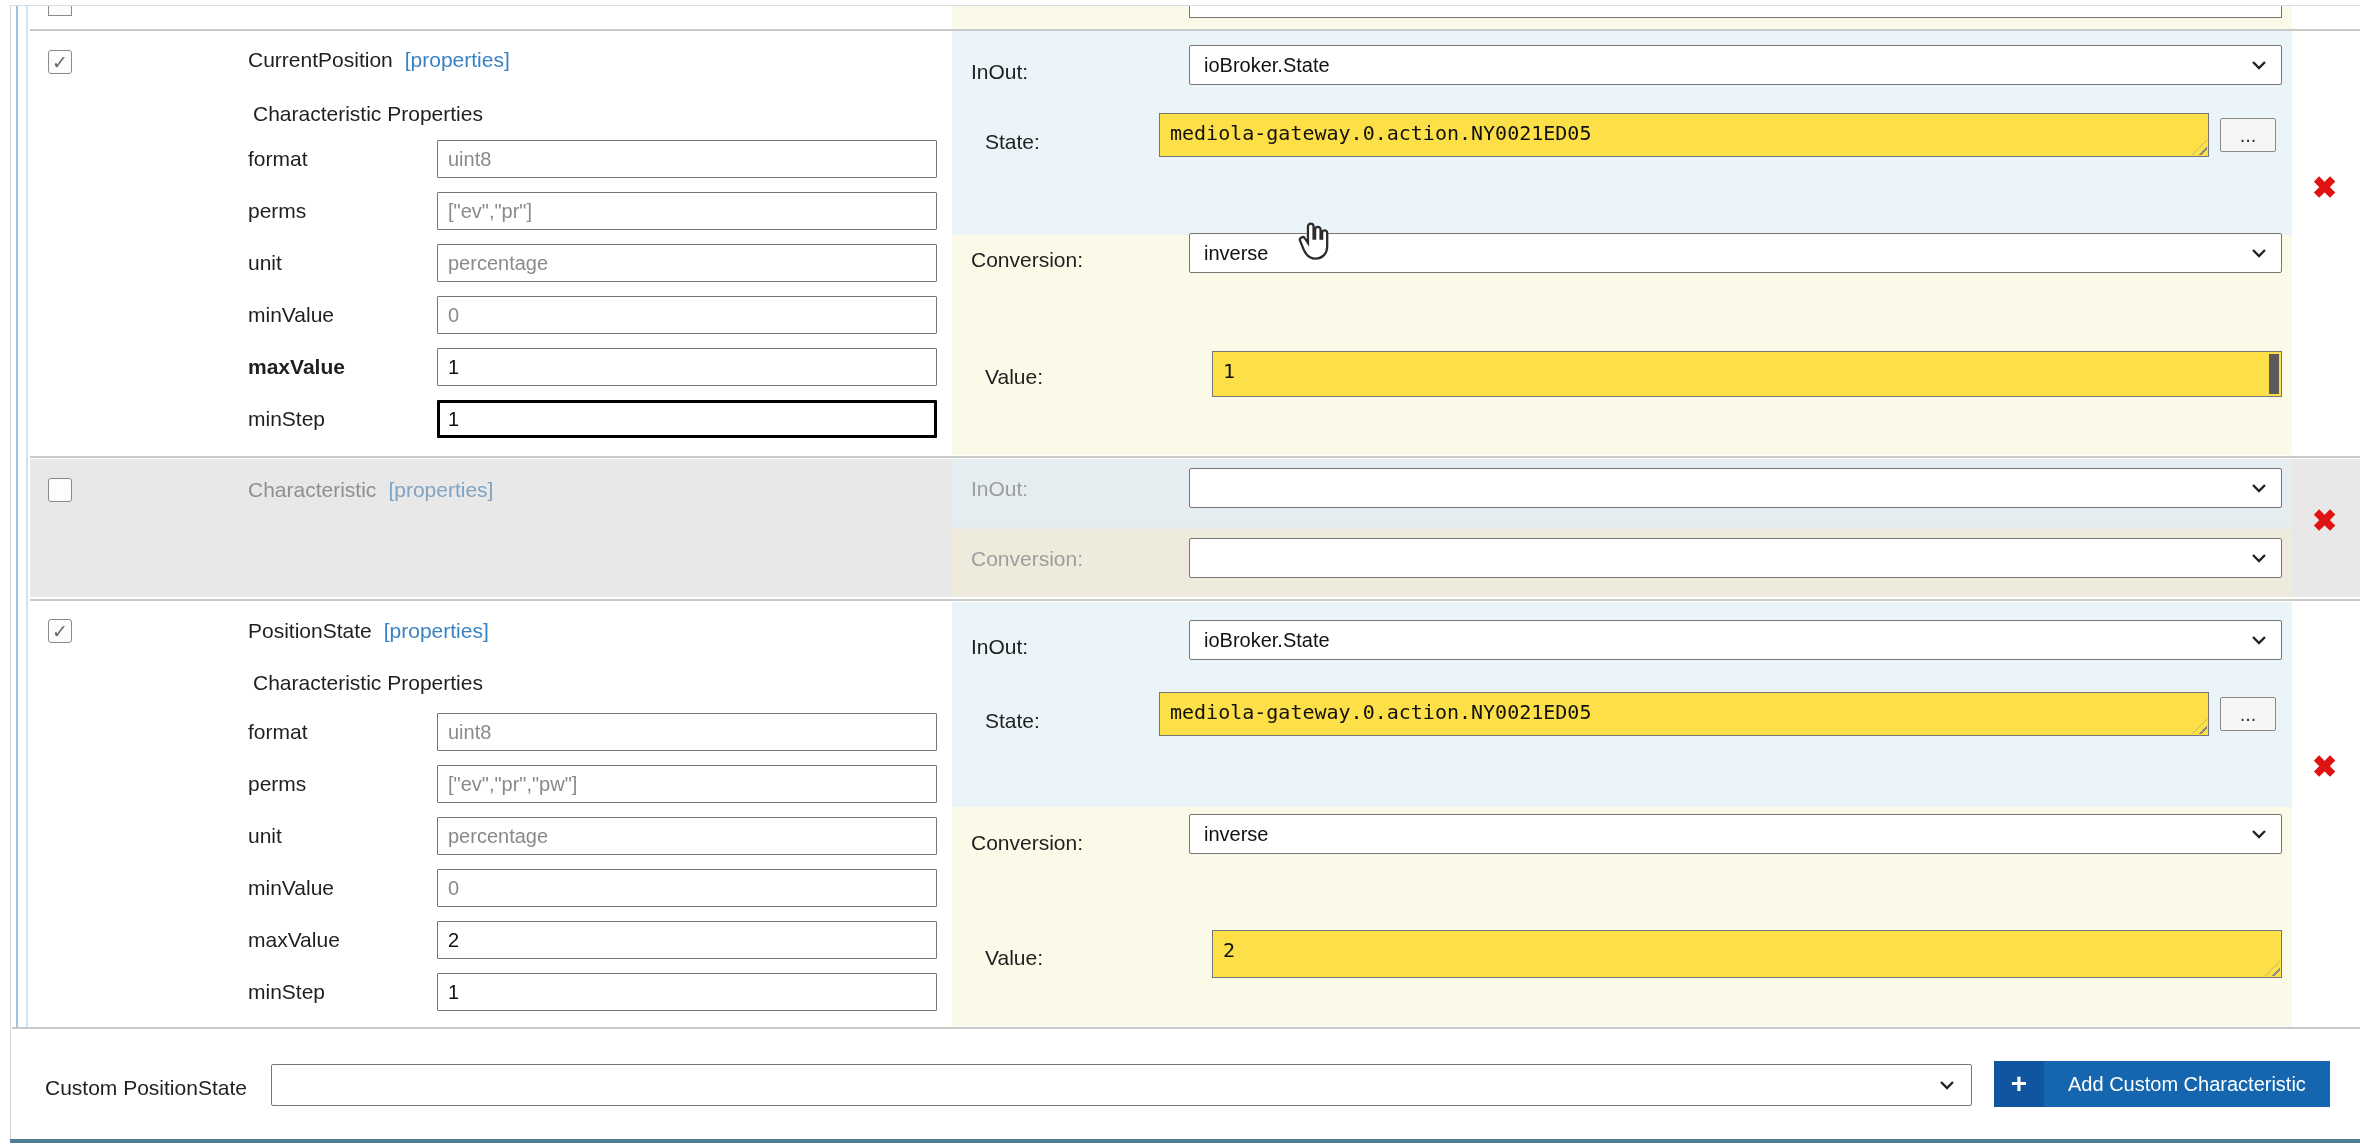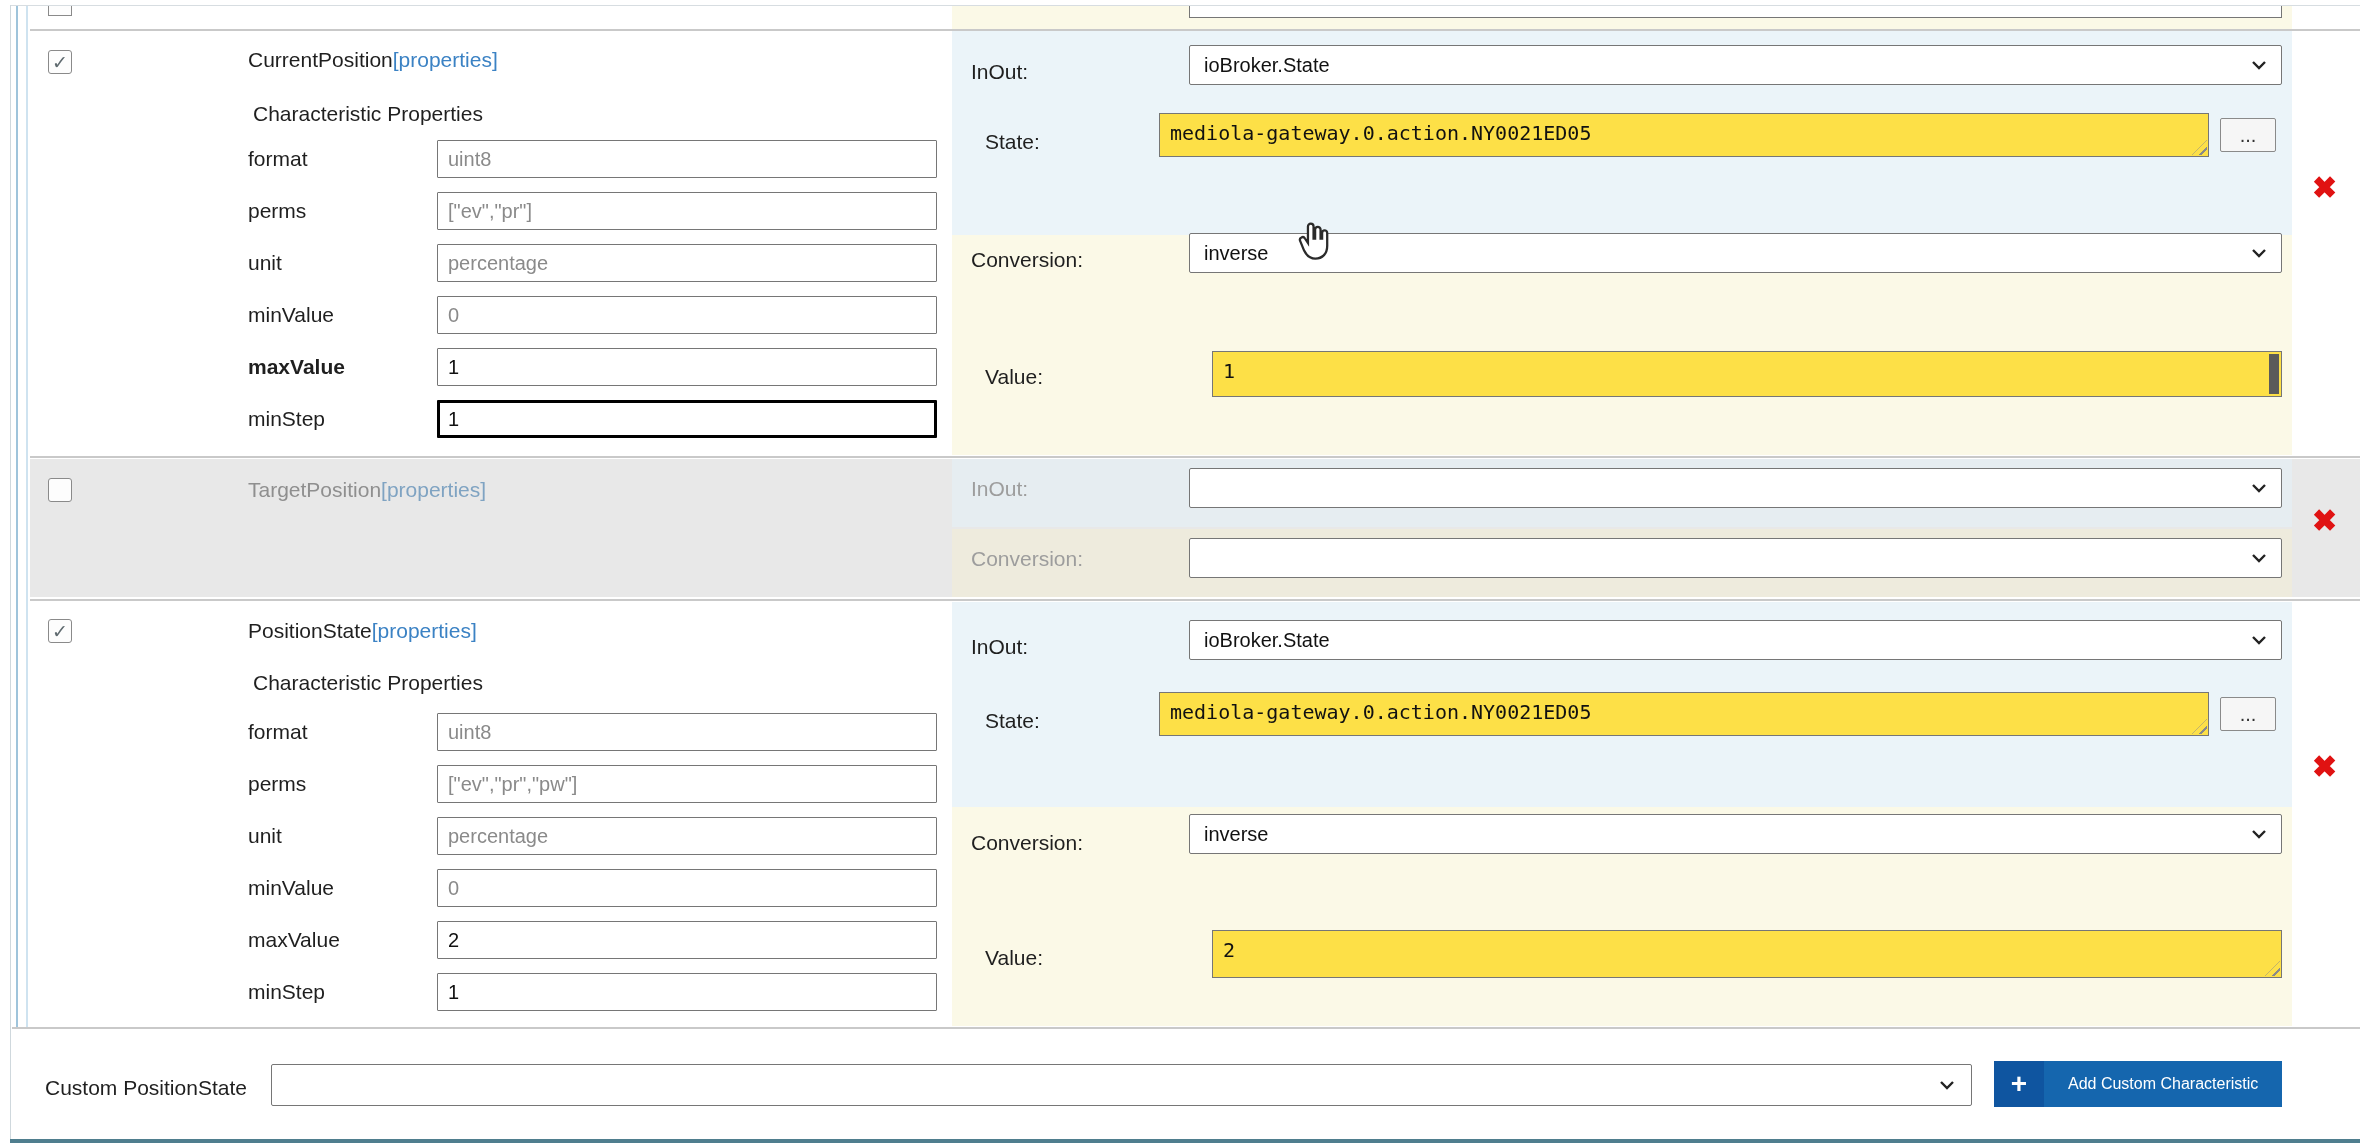--- a/index.html
+++ b/index.html
@@ -11,21 +11,21 @@
   .blue-edge1{position:absolute;left:16px;top:6px;width:2px;height:1021px;background:#9fc4db;}
   .blue-edge2{position:absolute;left:26px;top:6px;width:2px;height:1021px;background:#cfe3f0;}
   .sep{position:absolute;left:30px;right:0;height:2px;background:#c9c9c9;}
   .bottom-line{position:absolute;left:10px;right:0;top:1139px;height:4px;background:#4f7e8e;}
 
   
   .rowc{position:absolute;left:30px;width:2330px;}
   .lbl{position:absolute;font-size:21px;line-height:28px;color:#1f1f1f;white-space:nowrap;}
   .lbl.bold{font-weight:bold;}
   .lbl.muted{color:#9d9d9d;}
-  .namebox{position:absolute;display:flex;font-size:21px;line-height:28px;white-space:nowrap;}
+  .namebox{position:absolute;display:flex;gap:12px;font-size:21px;line-height:28px;white-space:nowrap;}
   .namebox .link{color:#3b82c4;cursor:pointer;}
   .namebox.muted .cname{color:#8f8f8f;}
   .namebox.muted .link{color:#7fa3c2;}
   .inp{position:absolute;height:38px;width:500px;border:1px solid #767676;background:#fff;
        font-family:"Liberation Sans",sans-serif;font-size:20px;color:#111;
        padding:0 10px;box-sizing:border-box;border-radius:1px;}
   .inp.muted{color:#8a8a8a;}
   .inp.focused{border:3px solid #000;padding:0 8px;}
   .sel{position:absolute;height:40px;border:1px solid #767676;border-radius:2px;background:#fff;
        display:flex;align-items:center;padding:0 44px 0 14px;font-size:20px;color:#111;
@@ -59,21 +59,21 @@
   .top-partial-cb{position:absolute;left:48px;top:6px;width:24px;height:10px;background:#fdfdfd;
       border:1px solid #8a8a8a;border-top:none;box-sizing:border-box;}
 
   
   .footer-sel{position:absolute;left:271px;top:1064px;width:1701px;height:42px;border:1px solid #767676;
       border-radius:2px;background:#fff;box-sizing:border-box;cursor:pointer;}
   .footer-sel .chev{position:absolute;right:16px;top:50%;transform:translateY(-50%);}
   .addbtn{position:absolute;left:1994px;top:1061px;height:46px;display:flex;cursor:pointer;}
   .addbtn .plus{width:50px;background:#0f55a0;color:#fff;font-size:28px;font-weight:bold;
       display:flex;align-items:center;justify-content:center;}
-  .addbtn .albl{background:#1566ae;color:#fff;font-size:16px;display:flex;align-items:center;
+  .addbtn .albl{background:#1566ae;color:#fff;font-size:20px;display:flex;align-items:center;
       padding:0 24px;white-space:nowrap;}
 </style>
 </head>
 <body>
 
 <div class="page">
 
   <div class="frame-top"></div>
   <div class="frame-left"></div>
   <div class="blue-edge1"></div>
@@ -156,21 +156,21 @@
 
   <div class="sep" style="top:456px;"></div>
 
   <section class="rowc" style="top:459px;height:138px;background:#e8e8e8;">
     <div class="strip bg-blue-dim" style="top:0;height:68px;"></div>
     <div class="strip bg-yellow-dim" style="top:70px;height:68px;"></div>
 
     <div class="cb" style="left:18px;top:19px;"></div>
 
     <div class="namebox muted" style="left:218px;top:17px;">
-      <span class="cname">TargetPosition</span>
+      <span class="cname">Characteristic</span>
       <span class="link">[properties]</span>
     </div>
 
     <div class="lbl muted" style="left:941px;top:16px;">InOut:</div>
     <div class="sel" style="left:1159px;top:9px;width:1093px;">
       <span></span>
       <svg class="chev" width="16" height="10" viewBox="0 0 16 10">
           <polyline points="2,2 8,8 14,2" fill="none" stroke="#222" stroke-width="2.4"></polyline>
         </svg>
     </div>

